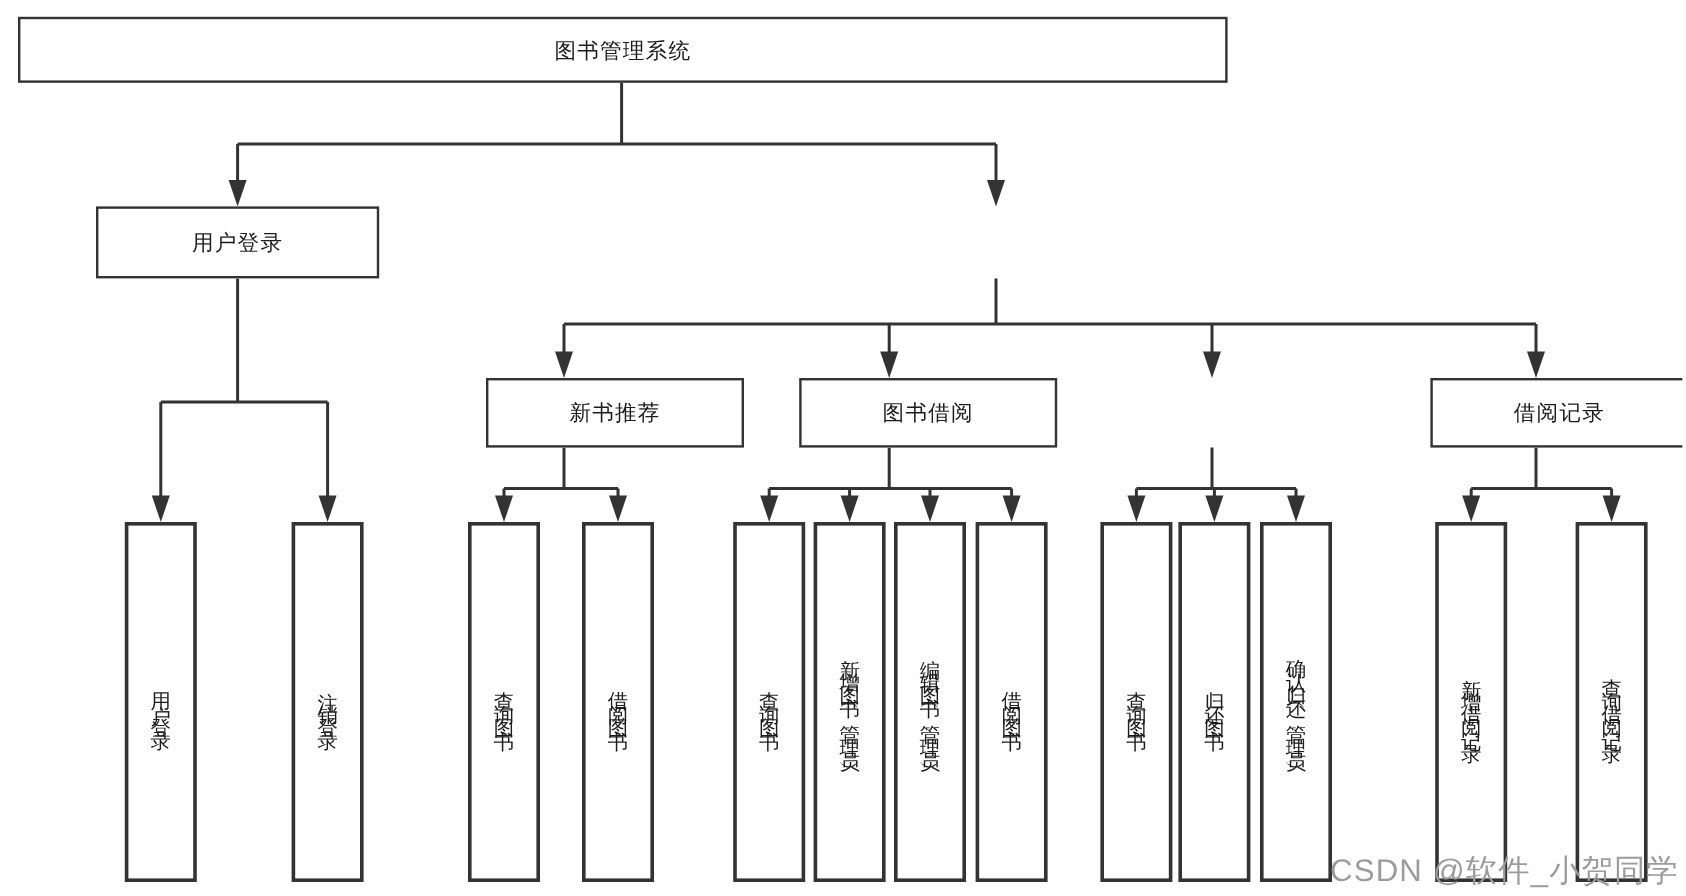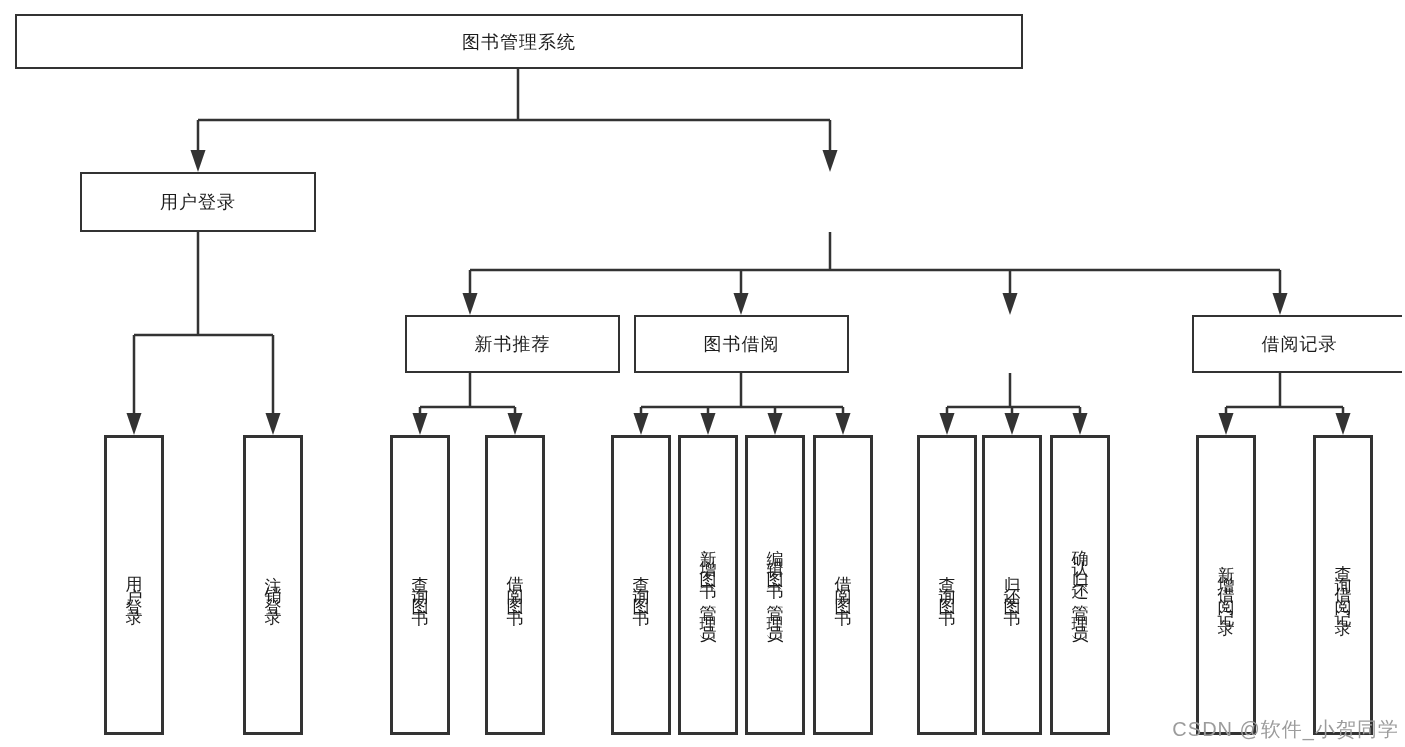--- a/index.html
+++ b/index.html
@@ -20,21 +20,21 @@
     font-size:17px;
   }
   .vnode span{
     writing-mode:vertical-rl;text-orientation:mixed;letter-spacing:11px;line-height:1;
   }
   .root{left:15px;top:14px;width:1004px;height:51px;}
   .lvl2{width:232px;height:56px;top:172px;}
   .lvl3{width:211px;height:54px;top:315px;}
   .watermark{
     position:absolute;right:3px;bottom:4px;z-index:3;
-    color:#9c9c9c;font-size:20px;letter-spacing:1px;
+    color:#9c9c9c;font-size:26px;letter-spacing:1px;
   }
 </style>
 </head>
 <body>
 
 <div class="canvas">
 
   <svg class="wires" width="1405" height="747" viewBox="0 0 1405 747">
     <g stroke="#333333" stroke-width="2.5" fill="none">
 
@@ -82,21 +82,21 @@
     <span>图书管理系统</span>
   </div>
 
   <div class="hnode lvl2" style="left:80px;">
     <span>用户登录</span>
   </div>
 
   <div class="hnode lvl3" style="left:359px;margin-left:46px;">
     <span>新书推荐</span>
   </div>
-  <div class="hnode lvl3" style="left:634px;text-align:center;">
+  <div class="hnode lvl3" style="left:666px;text-align:center;">
     <span>图书借阅</span>
   </div>
   <div class="hnode lvl3" style="left:1192px;">
     <span>借阅记录</span>
   </div>
 
   <div class="vnode" style="left:104px;">
     <span>用户登录</span>
   </div>
   <div class="vnode" style="left:243px;">

